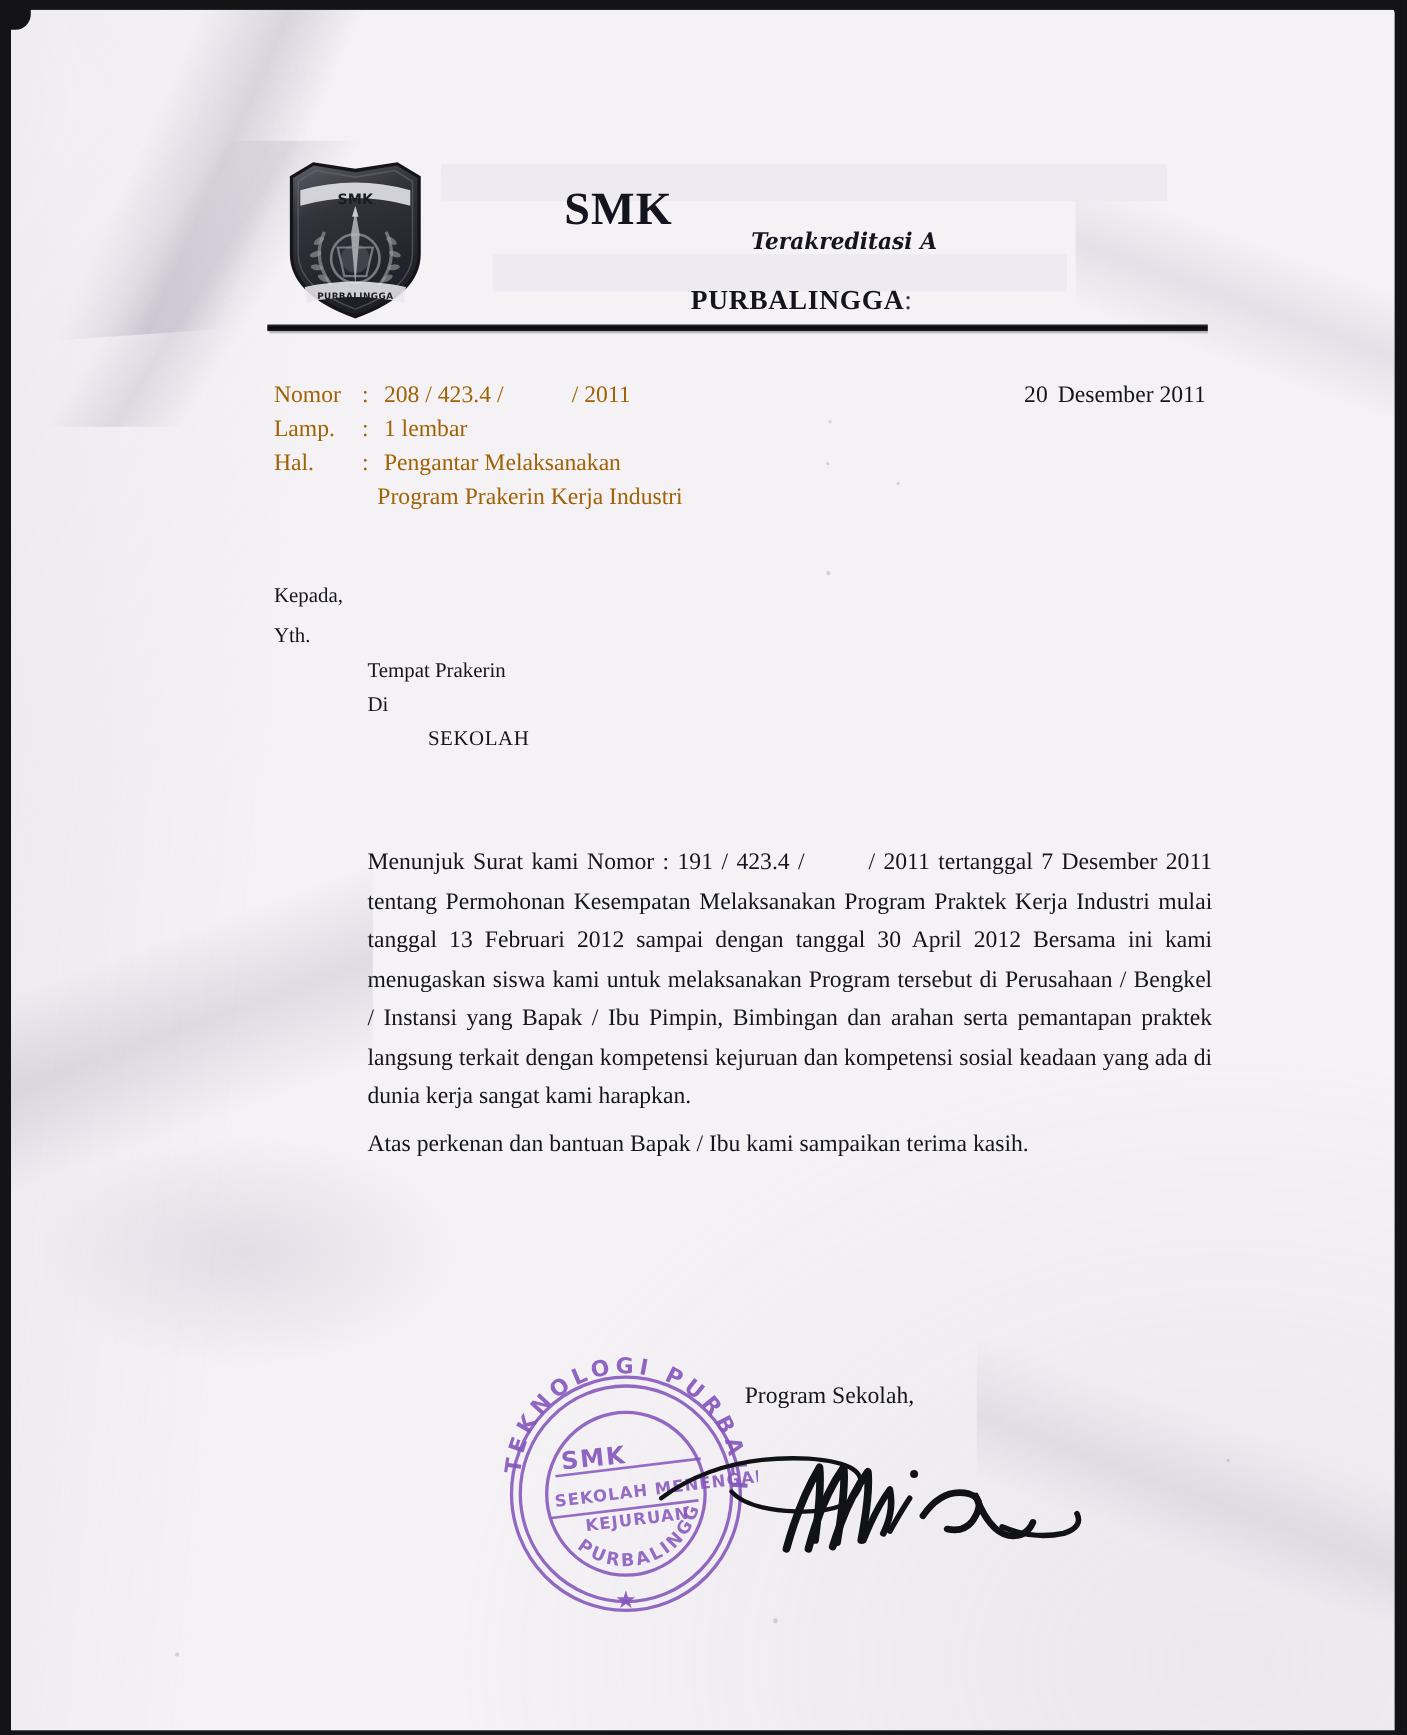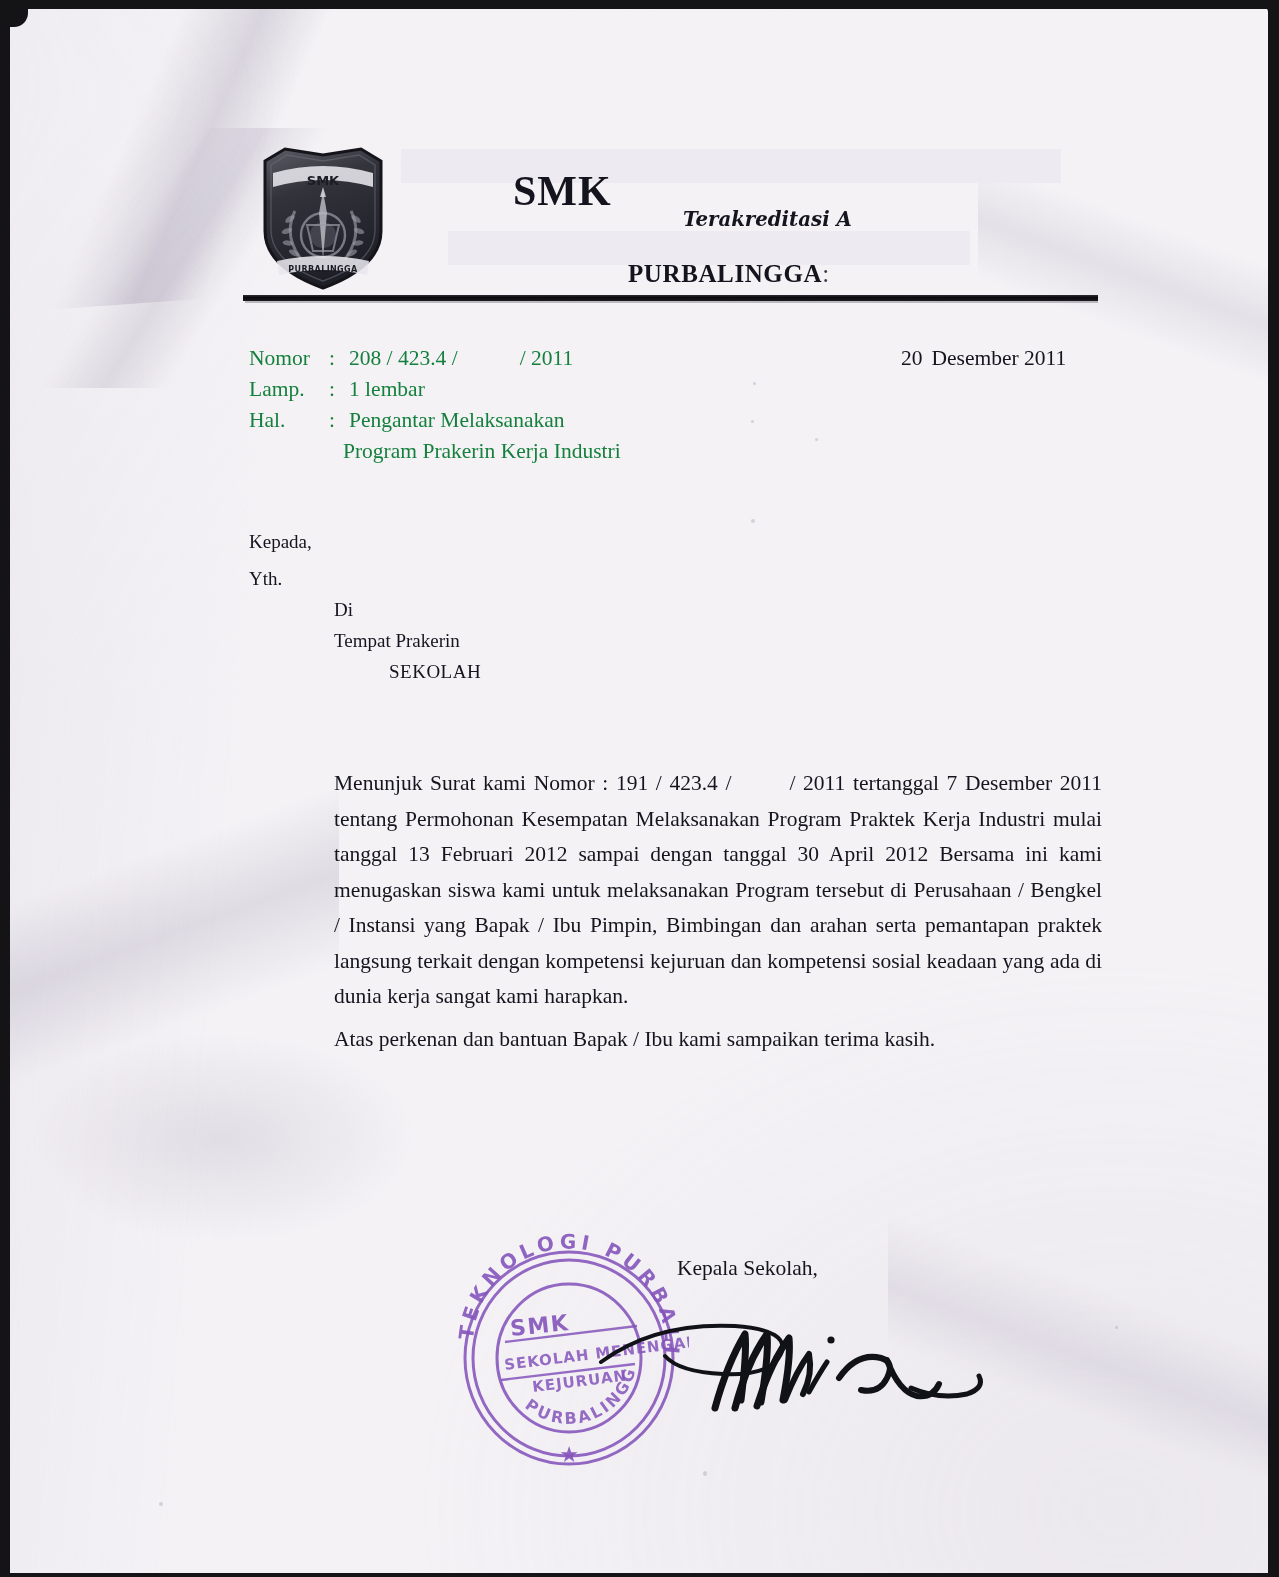--- a/index.html
+++ b/index.html
@@ -81,28 +81,28 @@
     font-size:25px;font-weight:bold;letter-spacing:.6px;color:#14141e;
     font-family:"Liberation Serif", serif;}
   .lh-kota .tail{font-weight:normal;color:#3a3a48;}
 
   .rule{position:absolute;left:234px;top:287px;width:855px;height:6px;
     background:linear-gradient(180deg,#2b2b33 0%, #08080c 45%, #1b1b22 100%);}
   .rule::after{content:"";position:absolute;left:2px;top:6px;width:853px;height:2px;
     background:rgba(120,116,130,.45);}
 
   
-  .refblk{position:absolute;left:240px;top:335px;font-size:21.5px;color:#15803d;line-height:31px;}
+  .refblk{position:absolute;left:240px;top:335px;font-size:21.5px;color:#a16207;line-height:31px;}
   .refrow{display:flex;}
   .reflabel{display:inline-block;width:80px;}
   .refsep{display:inline-block;width:14px;}
   .refgap{display:inline-block;width:62px;}
   .refcont{padding-left:94px;}
 
-  .date{position:absolute;left:892px;top:338px;font-size:21.5px;color:#15151f;}
+  .date{position:absolute;left:922px;top:338px;font-size:21.5px;color:#15151f;}
   .date .daynum{padding-right:9px;}
 
   
   .addr{position:absolute;left:240px;top:518px;font-size:19px;color:#15151f;line-height:31px;}
   .addr-kepada{margin-bottom:6px;}
   .addr-row{display:flex;}
   .addr-yth{display:inline-block;width:85px;}
   .addr-ind{padding-left:85px;}
   .addr-ind2{padding-left:140px;letter-spacing:.5px;}
 
@@ -220,31 +220,31 @@
 
       <div class="date">
         <span class="daynum">20</span><span>Desember 2011</span>
       </div>
 
       <div class="addr">
         <div class="addr-kepada">Kepada,</div>
         <div class="addr-row">
           <span class="addr-yth">Yth.</span>
         </div>
+        <div class="addr-ind">Tempat Prakerin</div>
         <div class="addr-ind">Di</div>
-        <div class="addr-ind">Tempat Prakerin</div>
         <div class="addr-ind2">SEKOLAH</div>
       </div>
 
       <div class="body">
         <p><span>Menunjuk Surat kami Nomor : 191 / 423.4 /</span><span class="gapfill"></span><span>/ 2011 tertanggal 7 Desember 2011 tentang Permohonan Kesempatan Melaksanakan Program Praktek Kerja Industri mulai tanggal 13 Februari 2012 sampai dengan tanggal 30 April 2012 Bersama ini kami menugaskan siswa kami untuk melaksanakan Program tersebut di  Perusahaan / Bengkel / Instansi yang Bapak / Ibu Pimpin, Bimbingan dan arahan serta pemantapan praktek langsung terkait dengan kompetensi kejuruan dan kompetensi sosial keadaan yang ada di dunia kerja sangat kami harapkan.</span></p>
         <p class="closing">Atas perkenan dan bantuan Bapak / Ibu kami sampaikan terima kasih.</p>
       </div>
 
-      <div class="sigblk">Kepala Sekolah,</div>
+      <div class="sigblk">Program Sekolah,</div>
 
       <div class="stamp">
         <svg viewBox="0 0 240 250" aria-hidden="true">
           <defs>
             <path id="arcOuter" d="M 26 134 A 96 96 0 1 1 214 134"></path>
             <path id="arcInnerBottom" d="M 54 142 A 68 68 0 0 0 186 142"></path>
           </defs>
           <g fill="none" stroke="#8655bd" stroke-width="3" opacity=".88">
             <ellipse cx="120" cy="128" rx="104" ry="106"></ellipse>
             <ellipse cx="120" cy="128" rx="96" ry="98"></ellipse>

